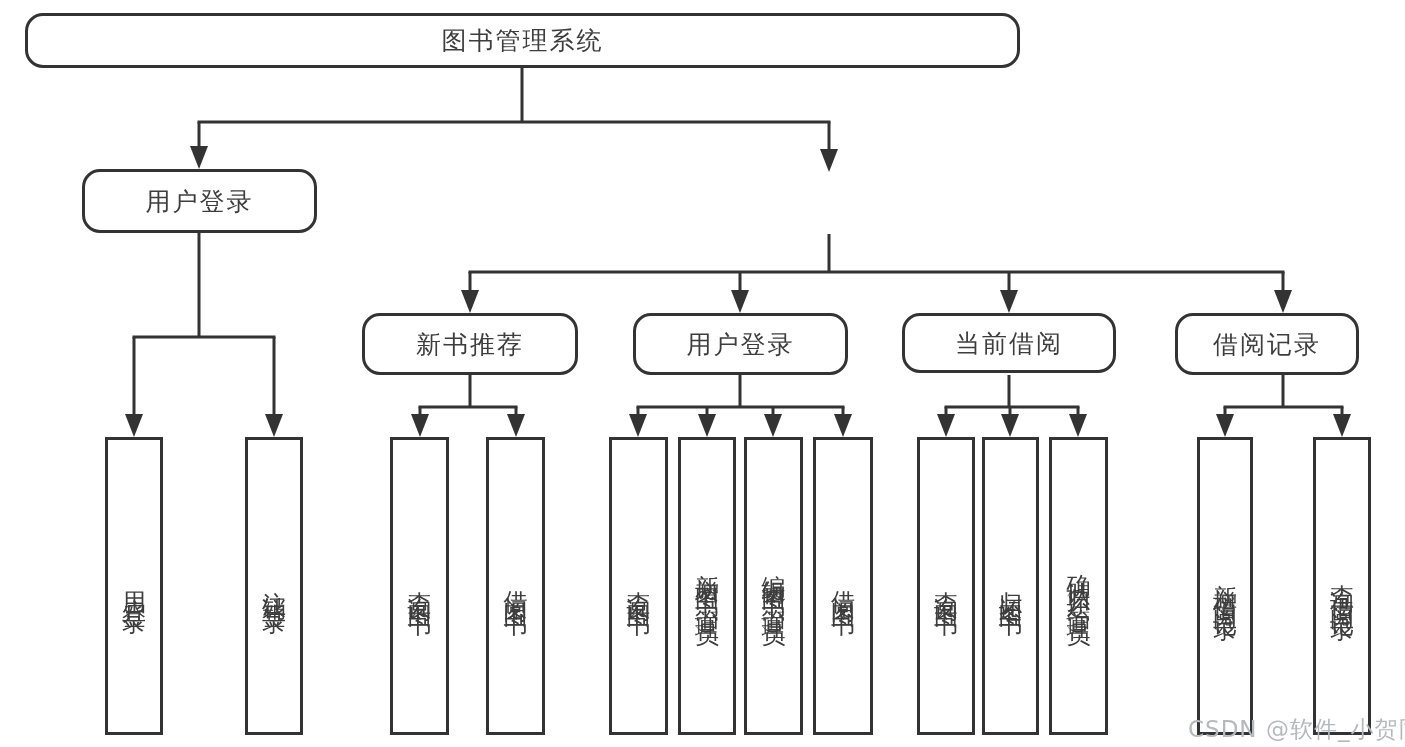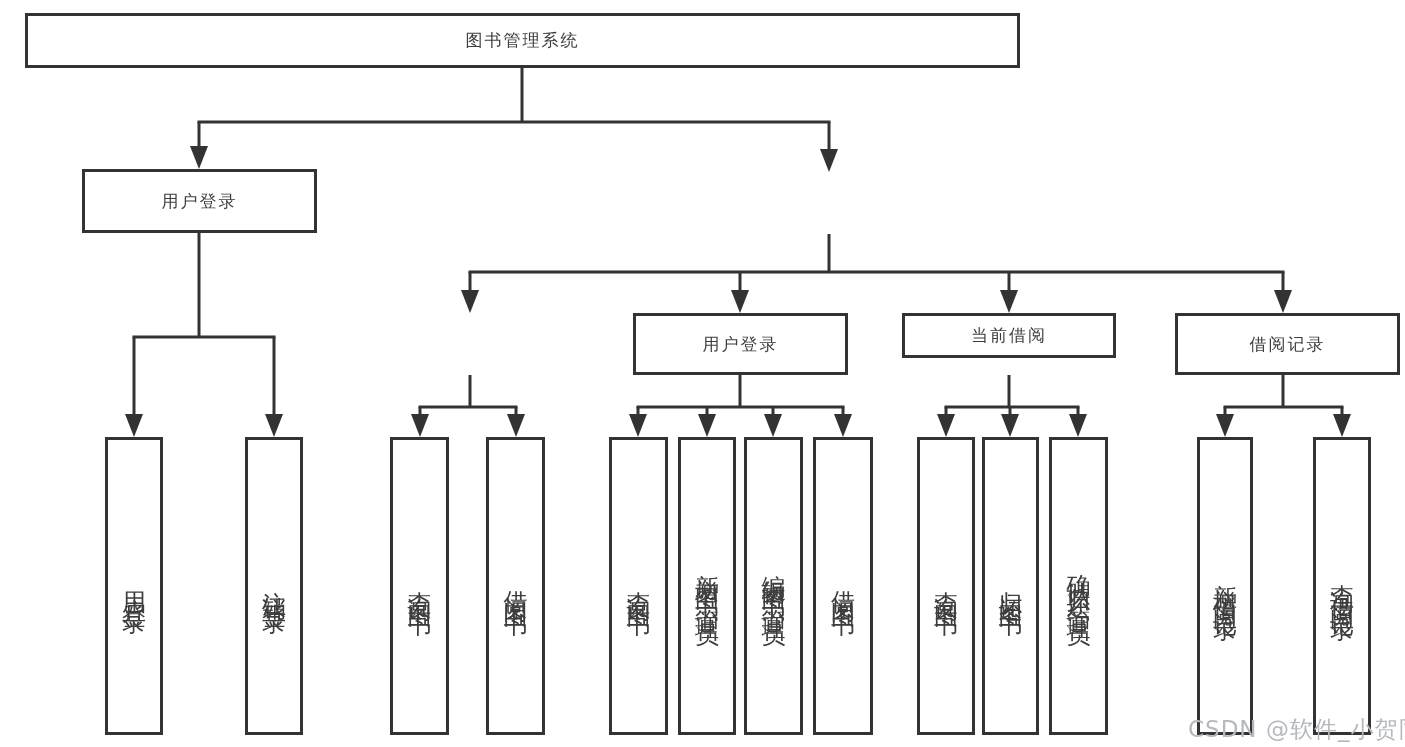--- a/index.html
+++ b/index.html
@@ -23,21 +23,21 @@
     position:absolute;
     box-sizing:border-box;
     border:3px solid var(--line);
     background:var(--bg);
     color:var(--text);
     display:flex;
     align-items:center;
     justify-content:center;
     text-align:center;
   }
-  .h{font-size:17px;letter-spacing:2px;white-space:nowrap;}
+  .h{font-size:25px;letter-spacing:2px;white-space:nowrap;border-radius:18px;}
   .v{
     writing-mode:vertical-rl;
     font-size:24px;
     letter-spacing:7px;
     line-height:1;
   }
   .watermark{
     position:absolute;
     left:1188px;top:714px;
     font-size:23px;
@@ -124,23 +124,24 @@
       <polygon points="1216,414 1234,414 1225,437"></polygon>
       <line x1="1342" y1="407" x2="1342" y2="415"></line>
       <polygon points="1333,414 1351,414 1342,437"></polygon>
     </g>
   </svg>
 
   <div class="node h" style="left:25px;top:13px;width:995px;height:55px">图书管理系统</div>
 
   <div class="node h" style="left:82px;top:169px;width:235px;height:64px">用户登录</div>
 
+  <div class="node h" style="left:362px;top:313px;width:216px;height:62px">新书推荐</div>
   <div class="node h" style="left:633px;top:313px;width:215px;height:62px">用户登录</div>
-  <div class="node h" style="left:902px;top:313px;width:214px;height:45px">当前借阅</div>
-  <div class="node h" style="left:1175px;top:313px;width:225px;height:62px">借阅记录</div>
+  <div class="node h" style="left:902px;top:313px;width:214px;height:60px">当前借阅</div>
+  <div class="node h" style="left:1175px;top:313px;width:184px;height:62px">借阅记录</div>
 
   <div class="node v" style="left:105px;top:437px;width:58px;height:298px">用户登录</div>
   <div class="node v" style="left:245px;top:437px;width:58px;height:298px">注销登录</div>
 
   <div class="node v" style="left:390px;top:437px;width:59px;height:298px">查询图书</div>
   <div class="node v" style="left:486px;top:437px;width:59px;height:298px">借阅图书</div>
 
   <div class="node v" style="left:609px;top:437px;width:59px;height:298px">查询图书</div>
   <div class="node v" style="left:678px;top:437px;width:58px;height:298px">新增图书（管理员）</div>
   <div class="node v" style="left:744px;top:437px;width:59px;height:298px">编辑图书（管理员）</div>

